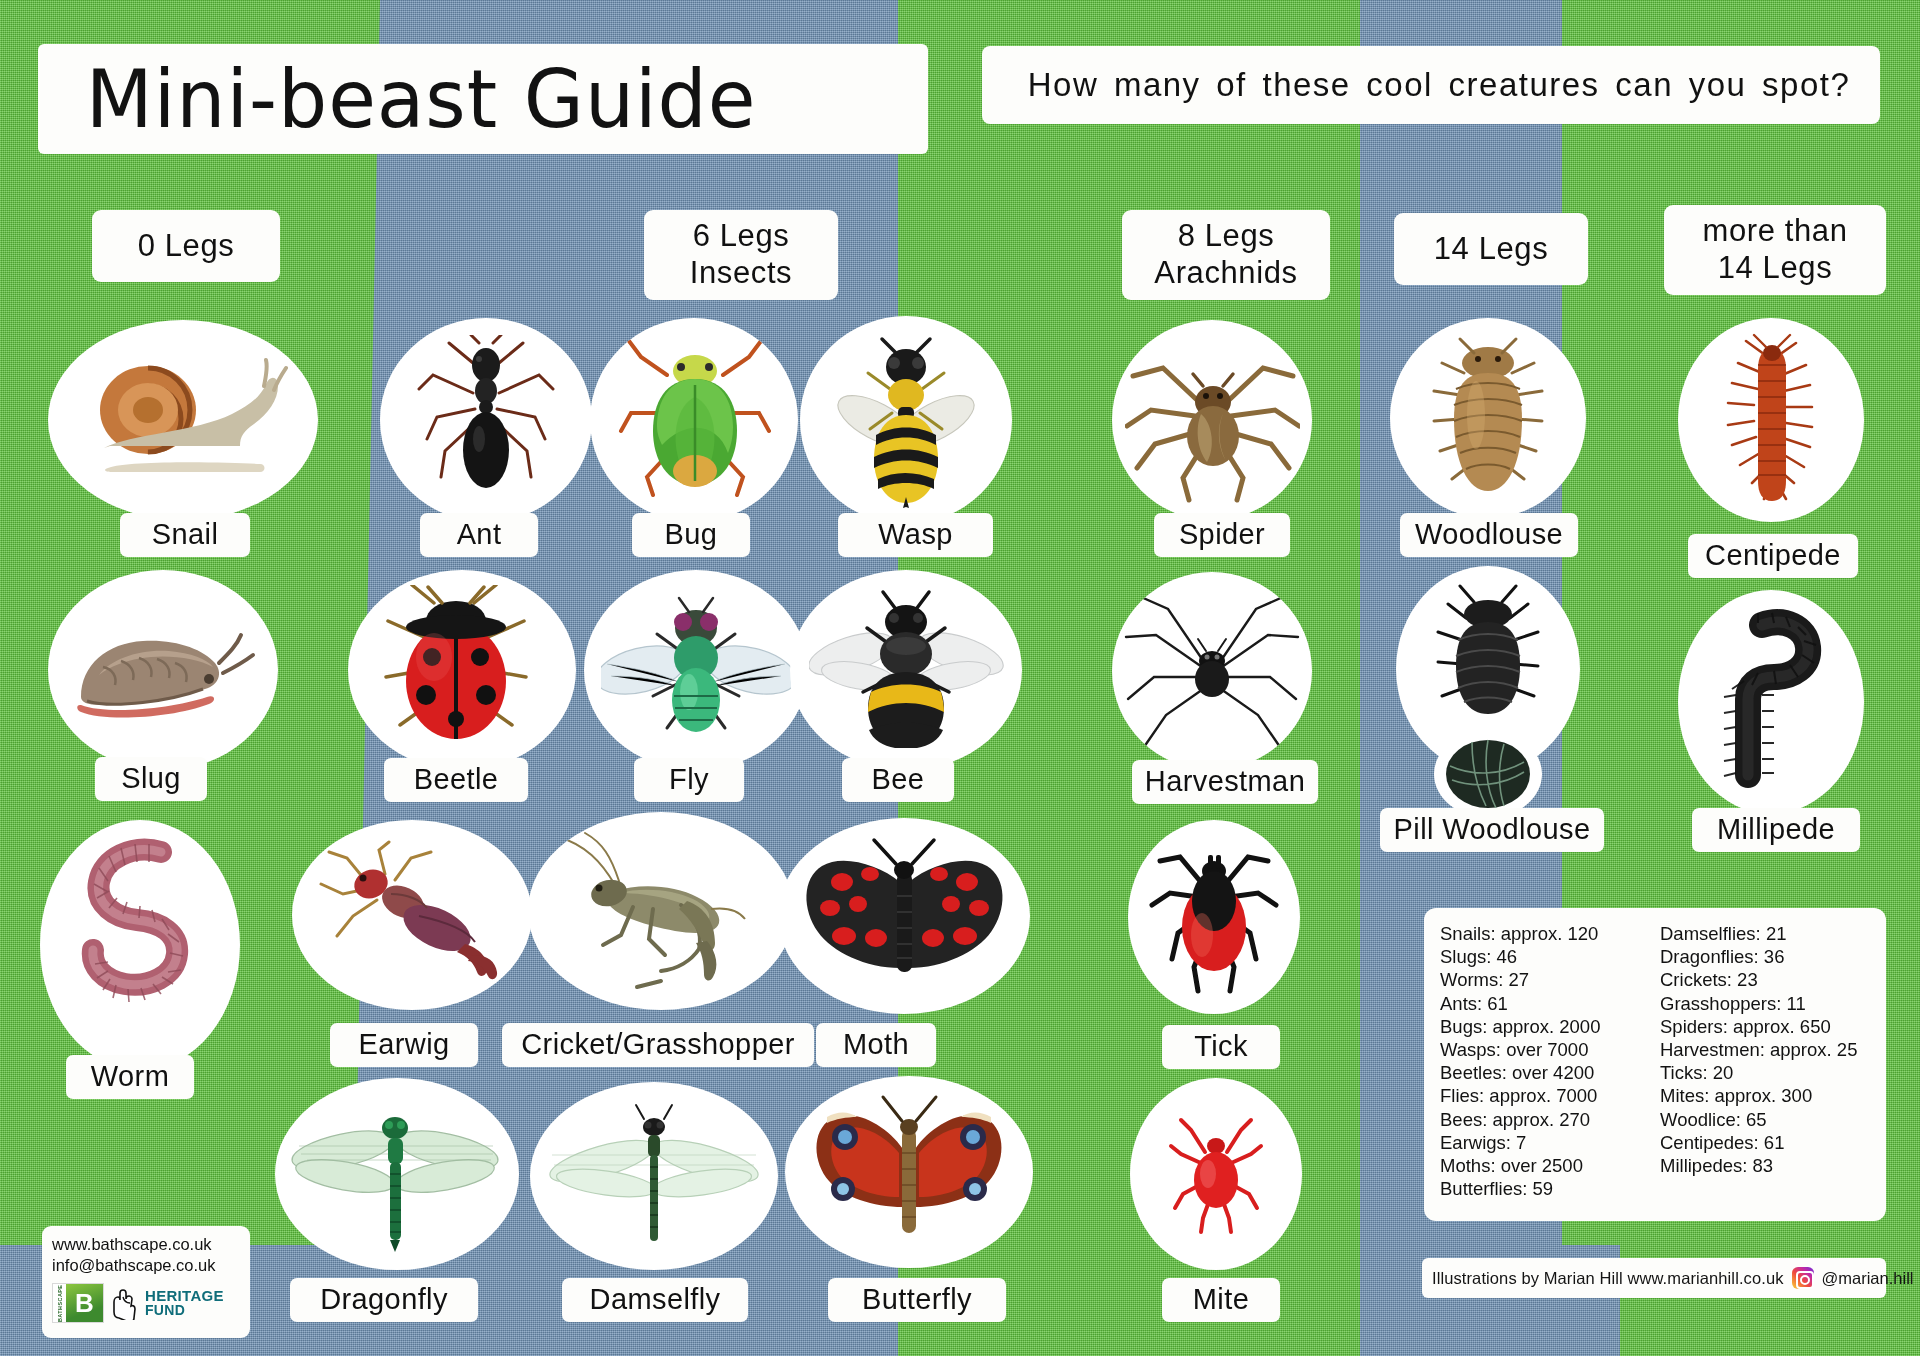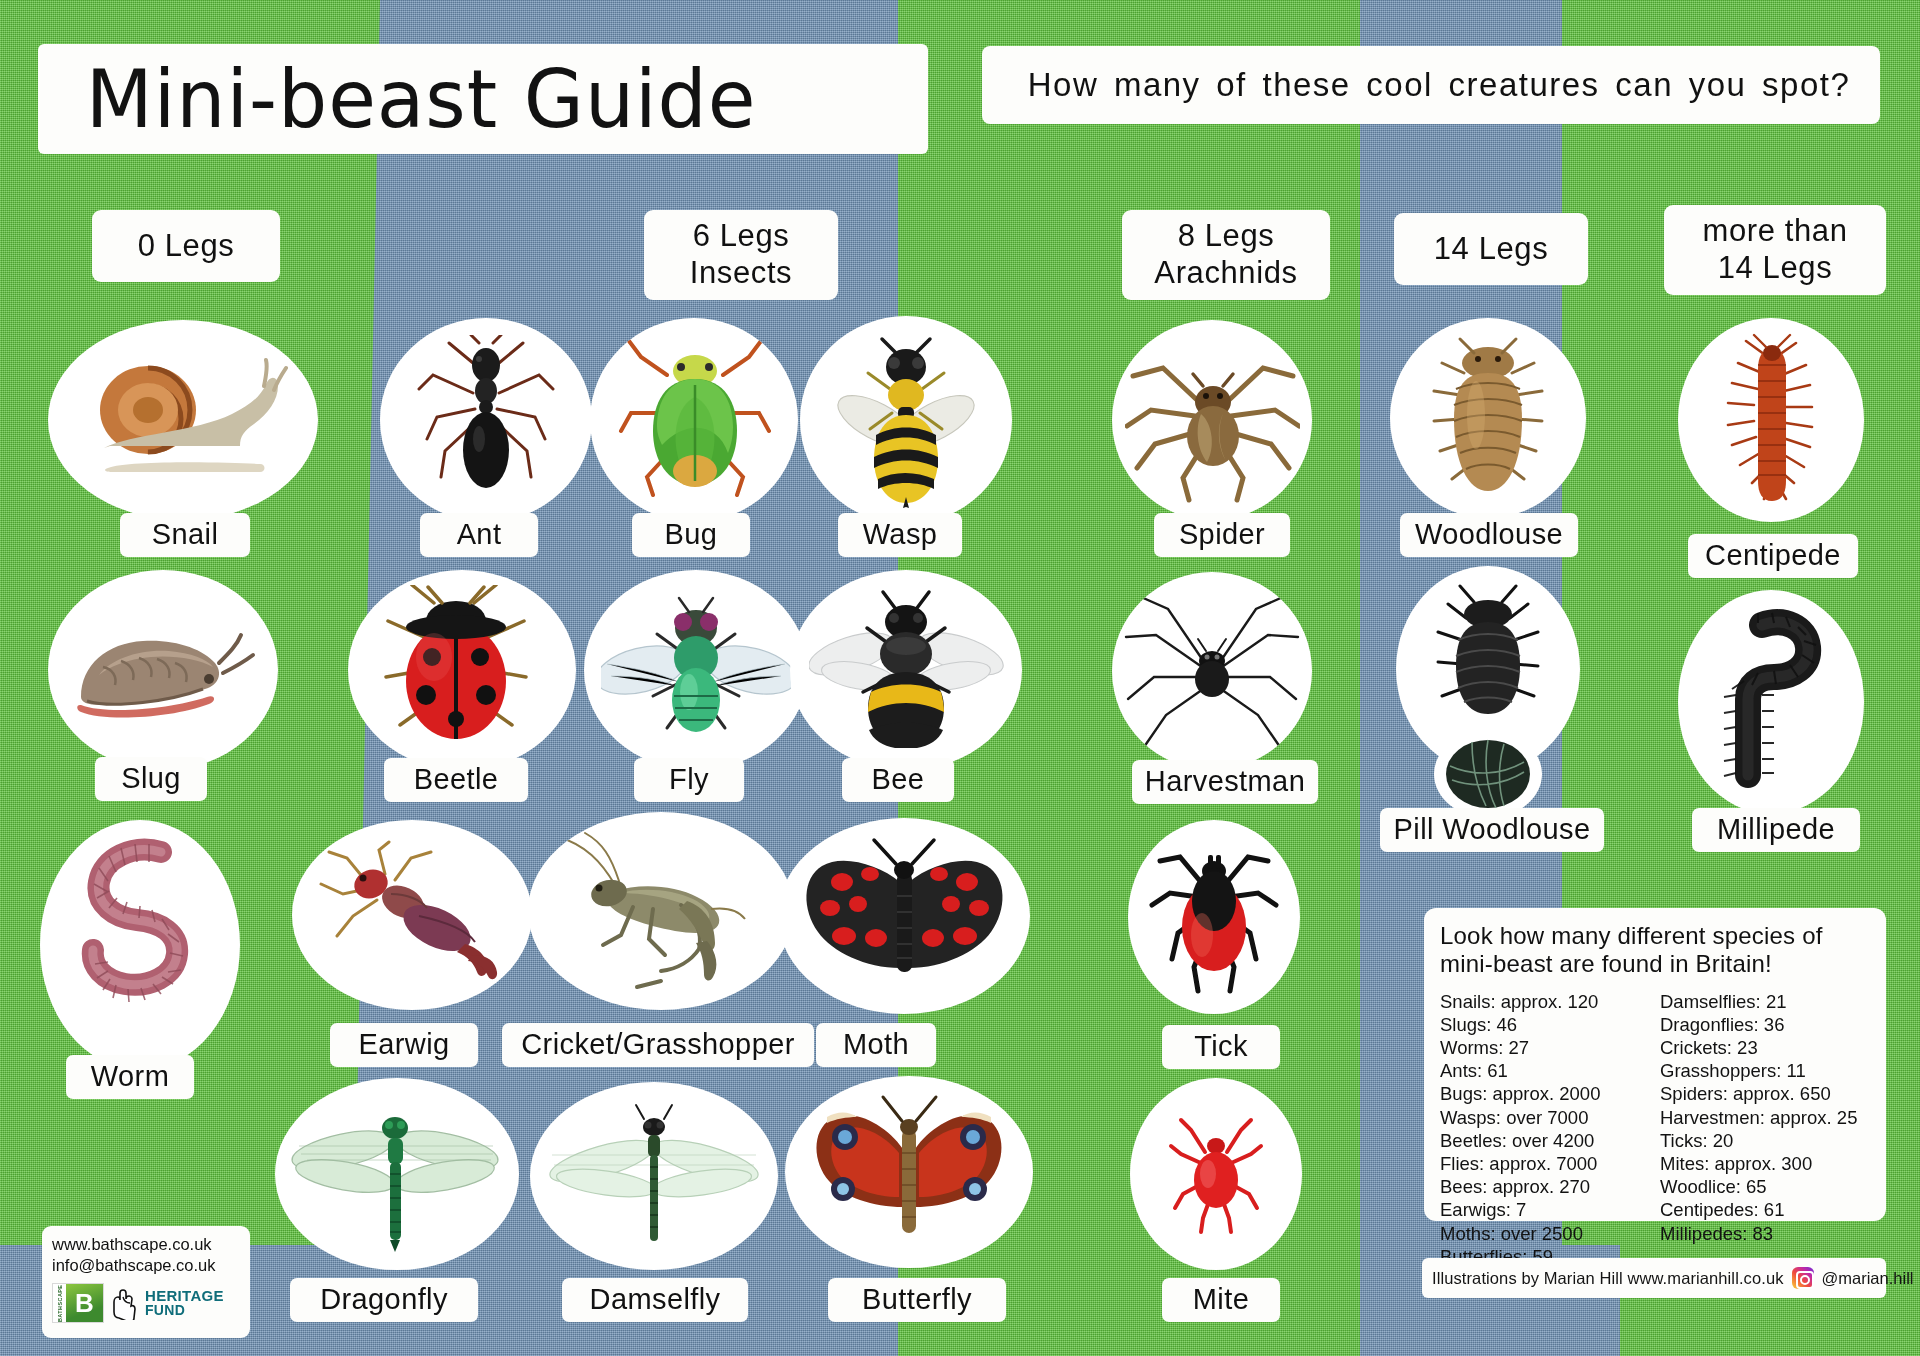--- a/index.html
+++ b/index.html
@@ -479,21 +479,21 @@
         <path d="M82 82c20 0 32 18 32 44s-14 44-32 44-32-18-32-44 12-44 32-44z" fill="#e8c424"></path>
         <g fill="#1a1a1a">
           <path d="M52 102c18-10 42-10 60 0v10c-18-10-42-10-60 0z"></path>
           <path d="M50 124c20-10 44-10 64 0v11c-20-10-44-10-64 0z"></path>
           <path d="M54 146c16-8 38-8 56 0v10c-16-8-40-8-56 0z"></path>
         </g>
         <path d="M82 164l3 11-3-1-3 1z" fill="#1a1a1a"></path>
       </svg>
     </div>
   </div>
-  <div class="name-label" style="left:838px; top:513px; width:124px;">
+  <div class="name-label" style="left:838px; top:513px; width:155px;">
     <span>Wasp</span>
   </div>
 
   <div class="oval" style="left:790px; top:570px; width:232px; height:200px;">
     <div class="critter">
       <svg width="195" height="165" viewBox="0 0 195 165">
         <g fill="#e9eaea" opacity=".8" stroke="#bcbfc0" stroke-width="1.1">
           <ellipse cx="42" cy="66" rx="44" ry="17" transform="rotate(-18 42 66)"></ellipse>
           <ellipse cx="152" cy="66" rx="44" ry="17" transform="rotate(18 152 66)"></ellipse>
           <ellipse cx="50" cy="88" rx="38" ry="13" transform="rotate(10 50 88)"></ellipse>
@@ -736,21 +736,20 @@
           <path d="M62 6v10M76 6l2 10M90 10l4 10M102 20l8 8M108 34l12 4M106 48l12 8M94 58l8 12M78 64l2 13M62 66l-6 12M48 74l-12 8M40 88l-12 2M40 104l-12 2M40 120l-12 2M40 136l-12 2M40 152l-12 2M40 166l-12 3M66 88h12M66 104h12M66 120h12M66 136h12M66 152h12M66 166h12"></path>
         </g>
       </svg>
     </div>
   </div>
   <div class="name-label" style="left:1692px; top:808px; width:168px;">
     <span>Millipede</span>
   </div>
 
   <div class="wbox" id="facts-box">
-    <div id="facts-title">Look how many different species of mini-beast are found in Britain!</div>
     <div id="facts-cols">
       <ul id="facts-col-a">
         <li>Snails: approx. 120</li>
         <li>Slugs: 46</li>
         <li>Worms: 27</li>
         <li>Ants: 61</li>
         <li>Bugs: approx. 2000</li>
         <li>Wasps: over 7000</li>
         <li>Beetles: over 4200</li>
         <li>Flies: approx. 7000</li>

